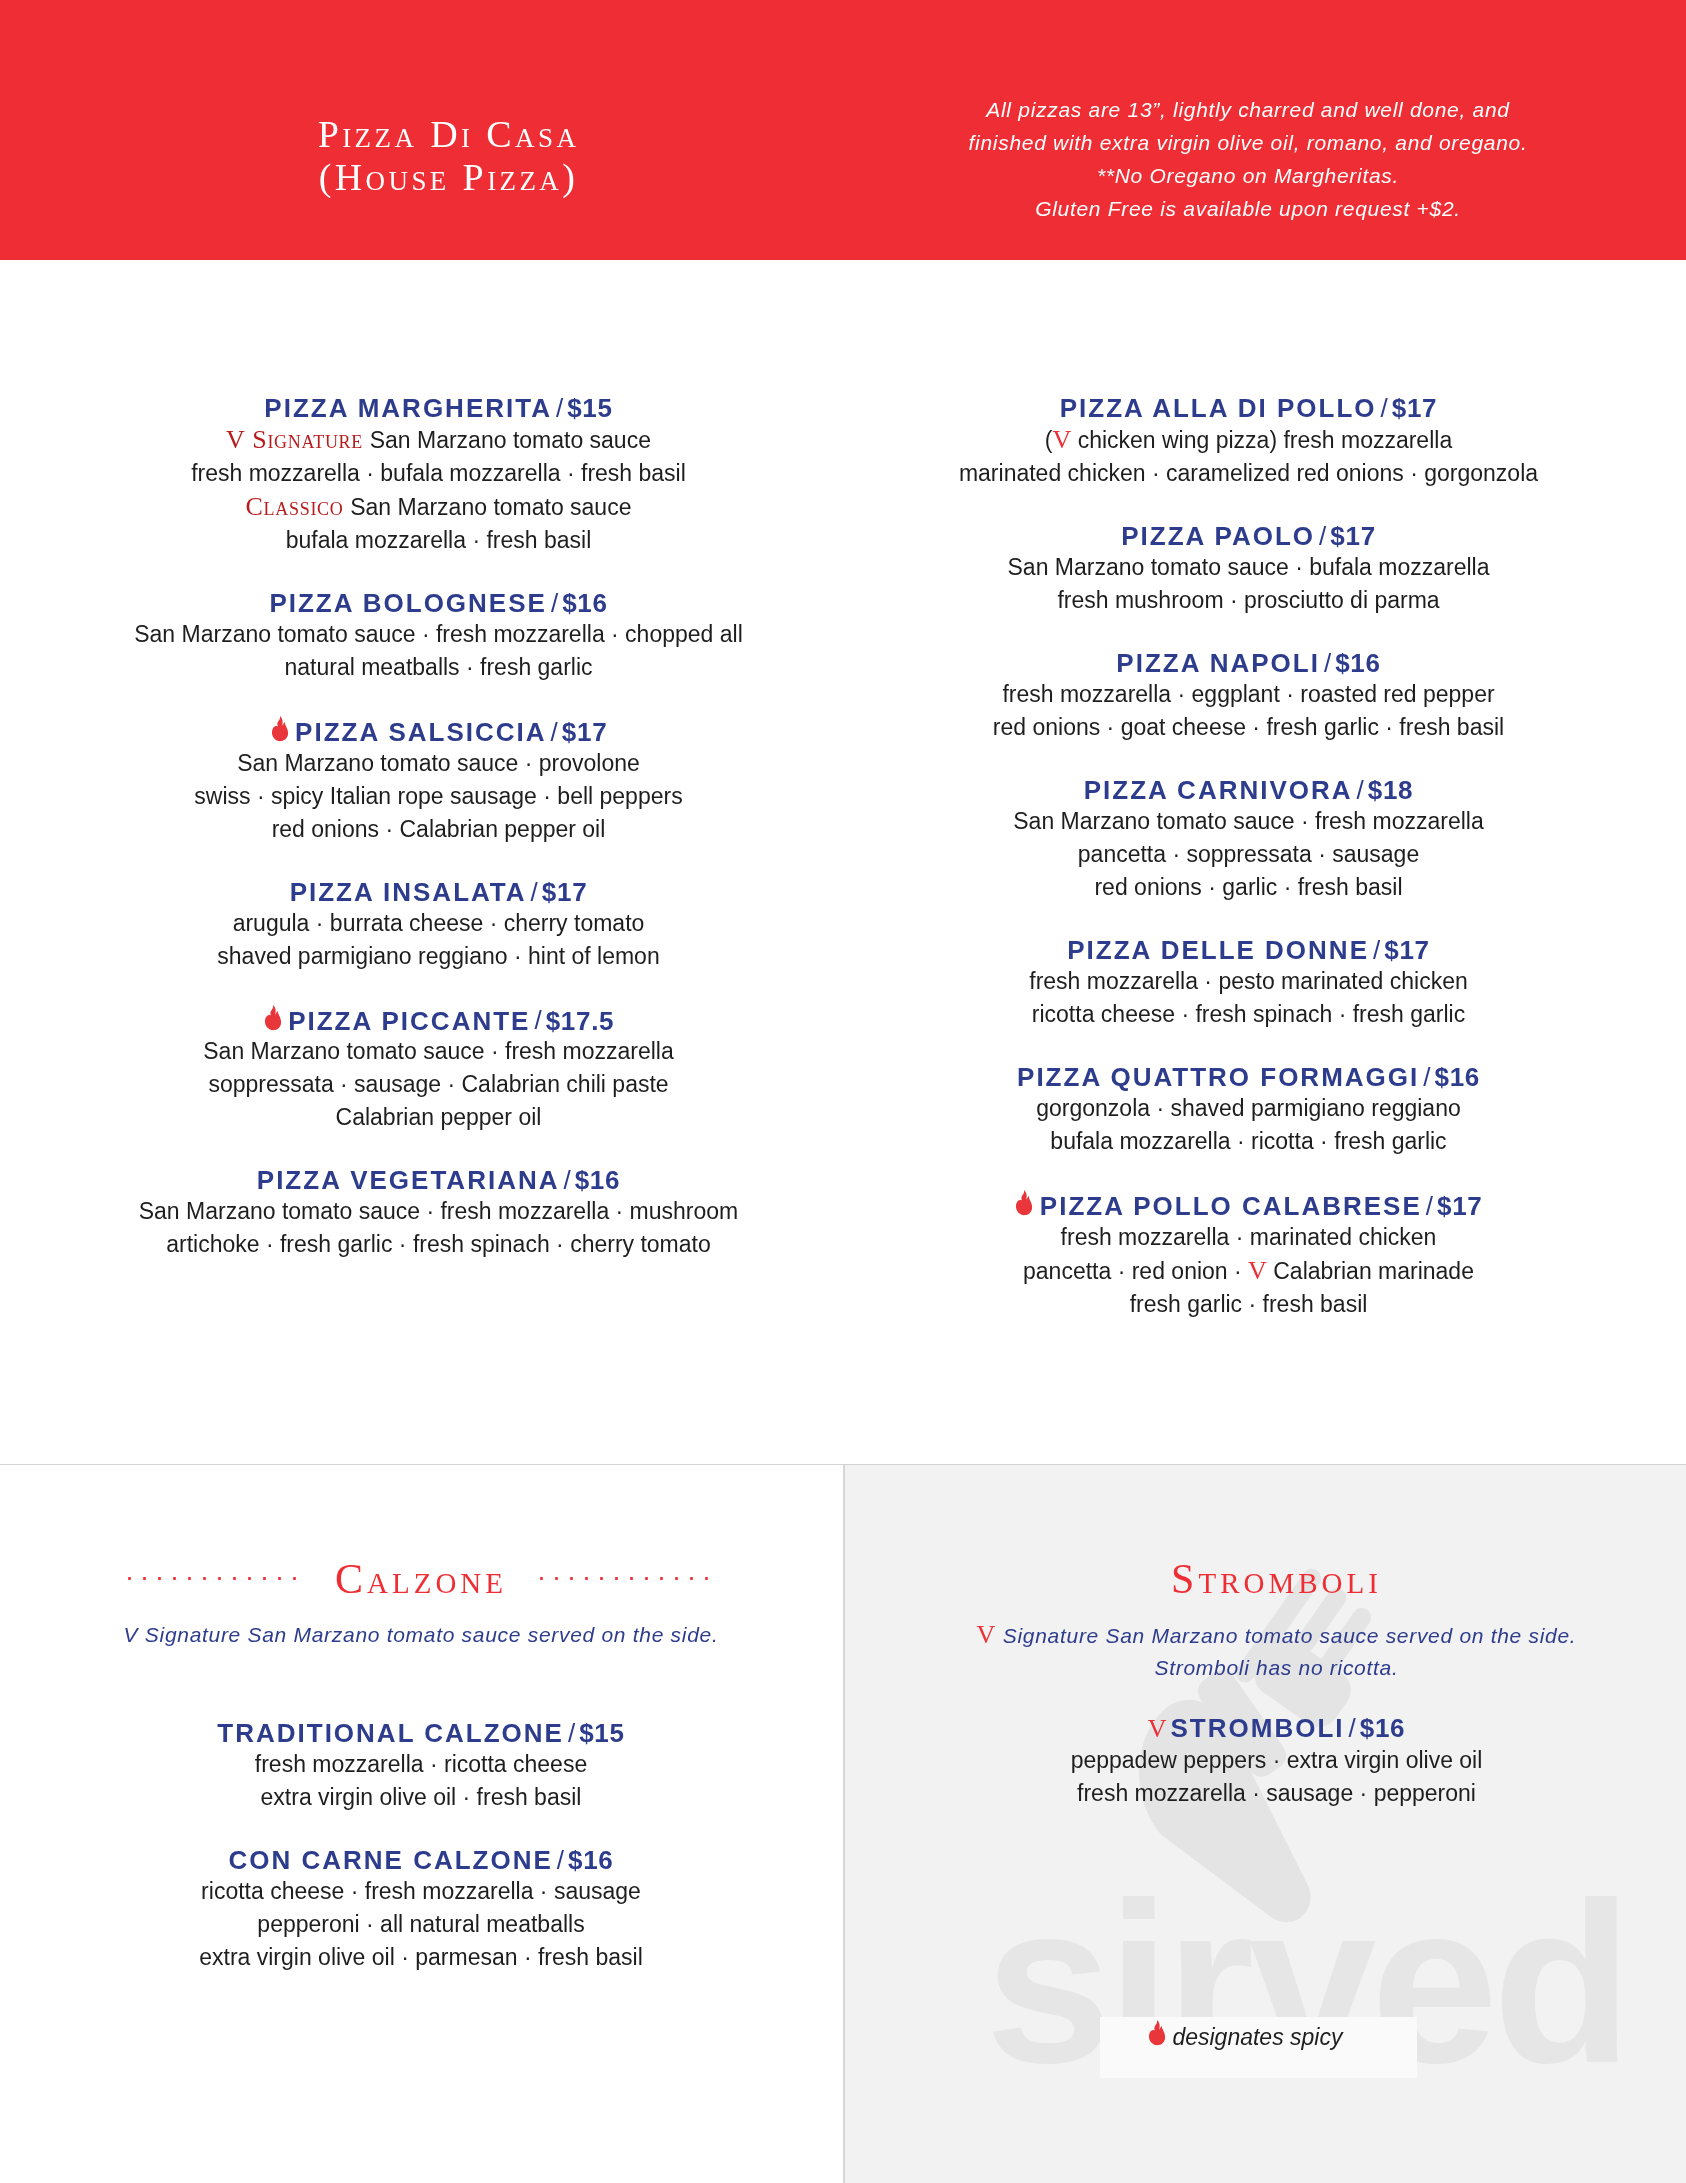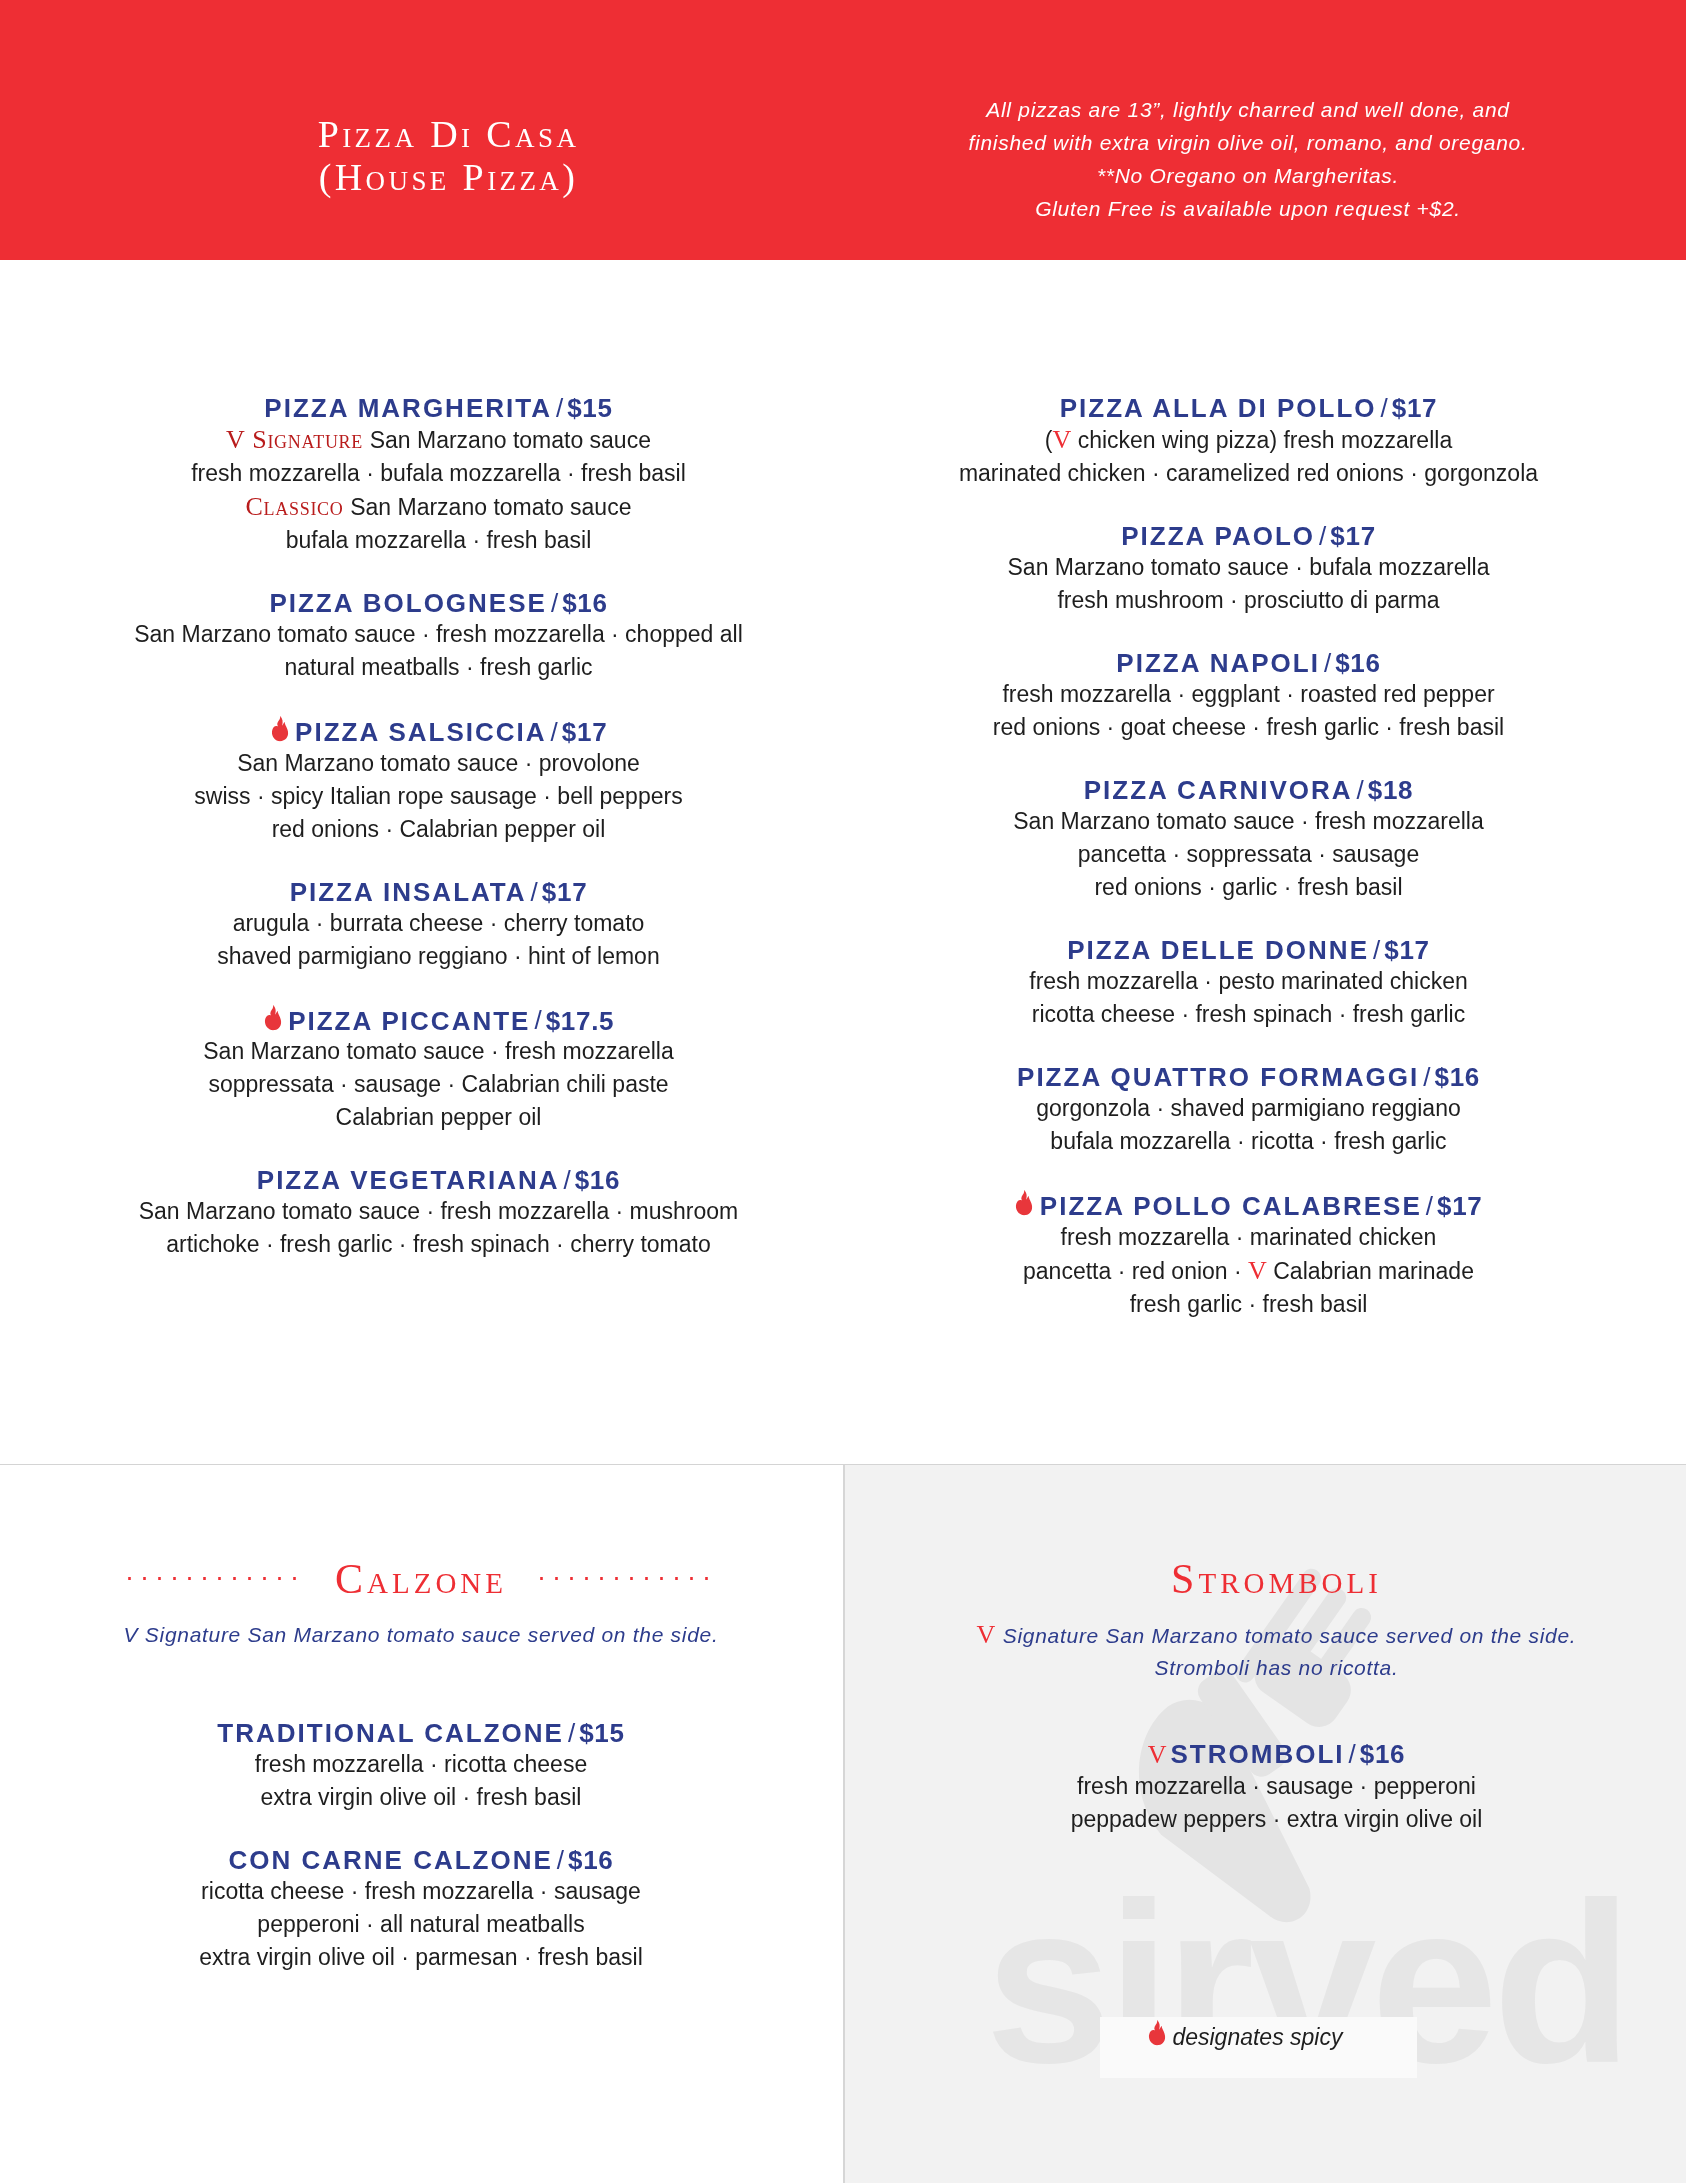--- a/index.html
+++ b/index.html
@@ -188,26 +188,26 @@
   </div>
 </div>
 
 <div class="stromboli-block">
   <div style="margin-bottom:16px;">
     <span class="section-title">Stromboli</span>
   </div>
   <div class="section-note">
     <span class="v" style="font-style:normal;margin-right:6.7px;">V</span><span>Signature San Marzano tomato sauce served on the side.</span>
   </div>
-  <div class="section-note" style="margin-bottom:55px;">Stromboli has no ricotta.</div>
+  <div class="section-note" style="margin-bottom:29px;">Stromboli has no ricotta.</div>
 
   <div class="item">
     <div class="item-title"><span class="v" style="font-weight:normal;margin-right:4px;letter-spacing:0;">V</span><span>STROMBOLI</span><span class="slash">/</span><span class="price">$16</span></div>
+    <div class="line">peppadew peppers · extra virgin olive oil</div>
     <div class="line">fresh mozzarella · sausage · pepperoni</div>
-    <div class="line">peppadew peppers · extra virgin olive oil</div>
   </div>
 </div>
 
 <div class="legend-box"></div>
 <div class="legend">
   <svg class="flame" viewBox="0 0 30 40" width="20" height="27">
       <use href="#flame"></use>
     </svg><span>designates spicy</span>
 </div>
 

